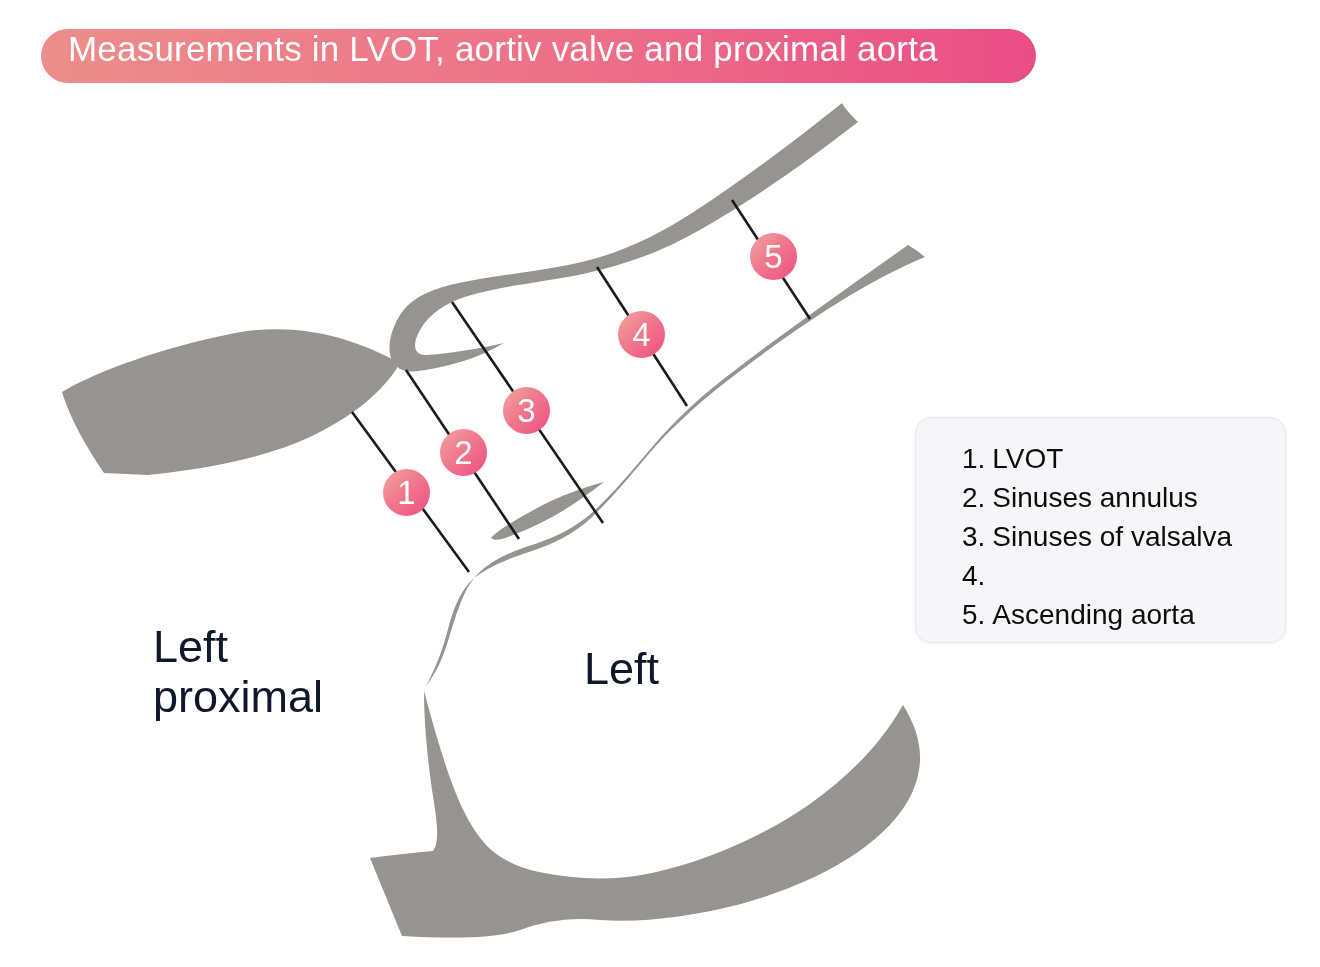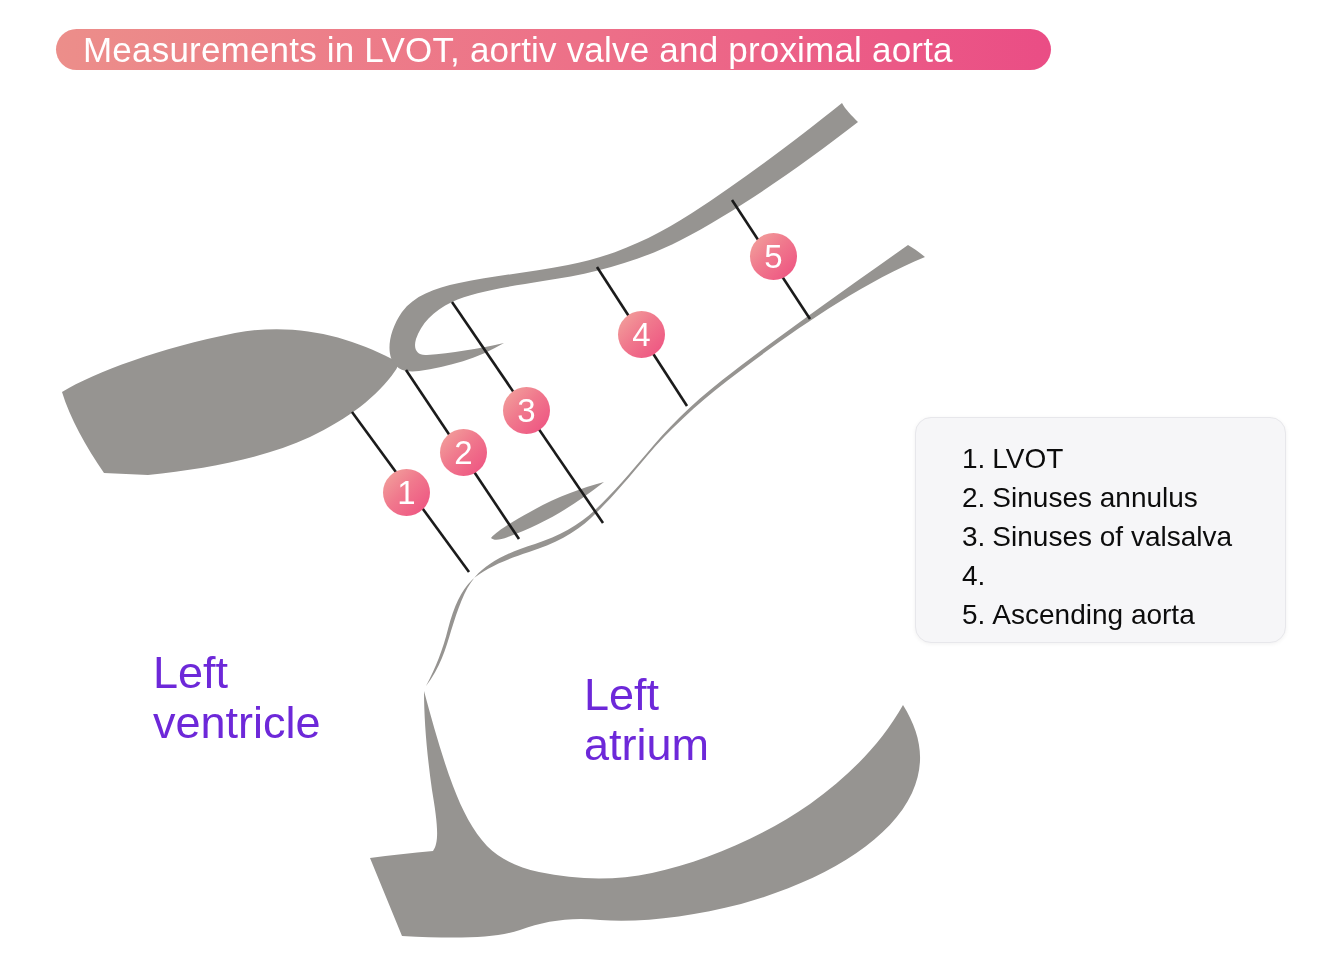--- a/index.html
+++ b/index.html
@@ -10,25 +10,25 @@
   .stage {
     position: relative;
     width: 1320px;
     height: 967px;
     background: #ffffff;
     overflow: hidden;
   }
   
   .banner {
     position: absolute;
-    left: 56px; top: 29px;
-    width: 995px; height: 41px;
+    left: 41px; top: 29px;
+    width: 995px; height: 54px;
     border-radius: 27px;
     background: linear-gradient(90deg, #ec8e8a 0%, #ed6f88 55%, #ea4d85 100%);
-    display: flex; align-items: flex-end;
+    display: flex; align-items: flex-start;
   }
   .banner-text {
     color: #ffffff;
     font-size: 35px;
     font-weight: 400;
     padding-left: 27px;
     letter-spacing: 0.2px;
     white-space: nowrap;
   }
   
@@ -46,26 +46,25 @@
     border-radius: 50%;
     background: linear-gradient(135deg, #f2a79e 0%, #f0798d 45%, #ee4e80 100%);
     display: flex; align-items: center; justify-content: center;
     color: #ffffff;
     font-size: 33px;
     font-weight: 400;
   }
   
   .chamber-label {
     position: absolute;
-    color: #6d28d9;
+    color: #0f172a;
     font-size: 45px;
     line-height: 50px;
     font-weight: 400;
     white-space: nowrap;
-    margin-top: 26px;
   }
   
   .legend {
     position: absolute;
     left: 915px; top: 417px;
     width: 371px; height: 226px;
     background: #f6f6f8;
     border: 1px solid #e7e7eb;
     border-radius: 16px;
     box-shadow: 0 1px 4px rgba(0,0,0,0.06);
@@ -176,25 +175,24 @@
   </div>
   <div class="marker" style="left:618px; top:311px;">
     <span>4</span>
   </div>
   <div class="marker" style="left:750px; top:233px;">
     <span>5</span>
   </div>
 
   <div class="chamber-label" style="left:153px; top:622px;">
     <div>Left</div>
-    <div>ventricle</div>
+    <div>proximal</div>
   </div>
   <div class="chamber-label" style="left:584px; top:644px;">
     <div>Left</div>
-    <div>atrium</div>
   </div>
 
   <div class="legend">
     <div class="legend-row">
       <span class="legend-num">1.</span>
       <span class="legend-label">LVOT</span>
     </div>
     <div class="legend-row">
       <span class="legend-num">2.</span>
       <span class="legend-label">Sinuses annulus</span>

